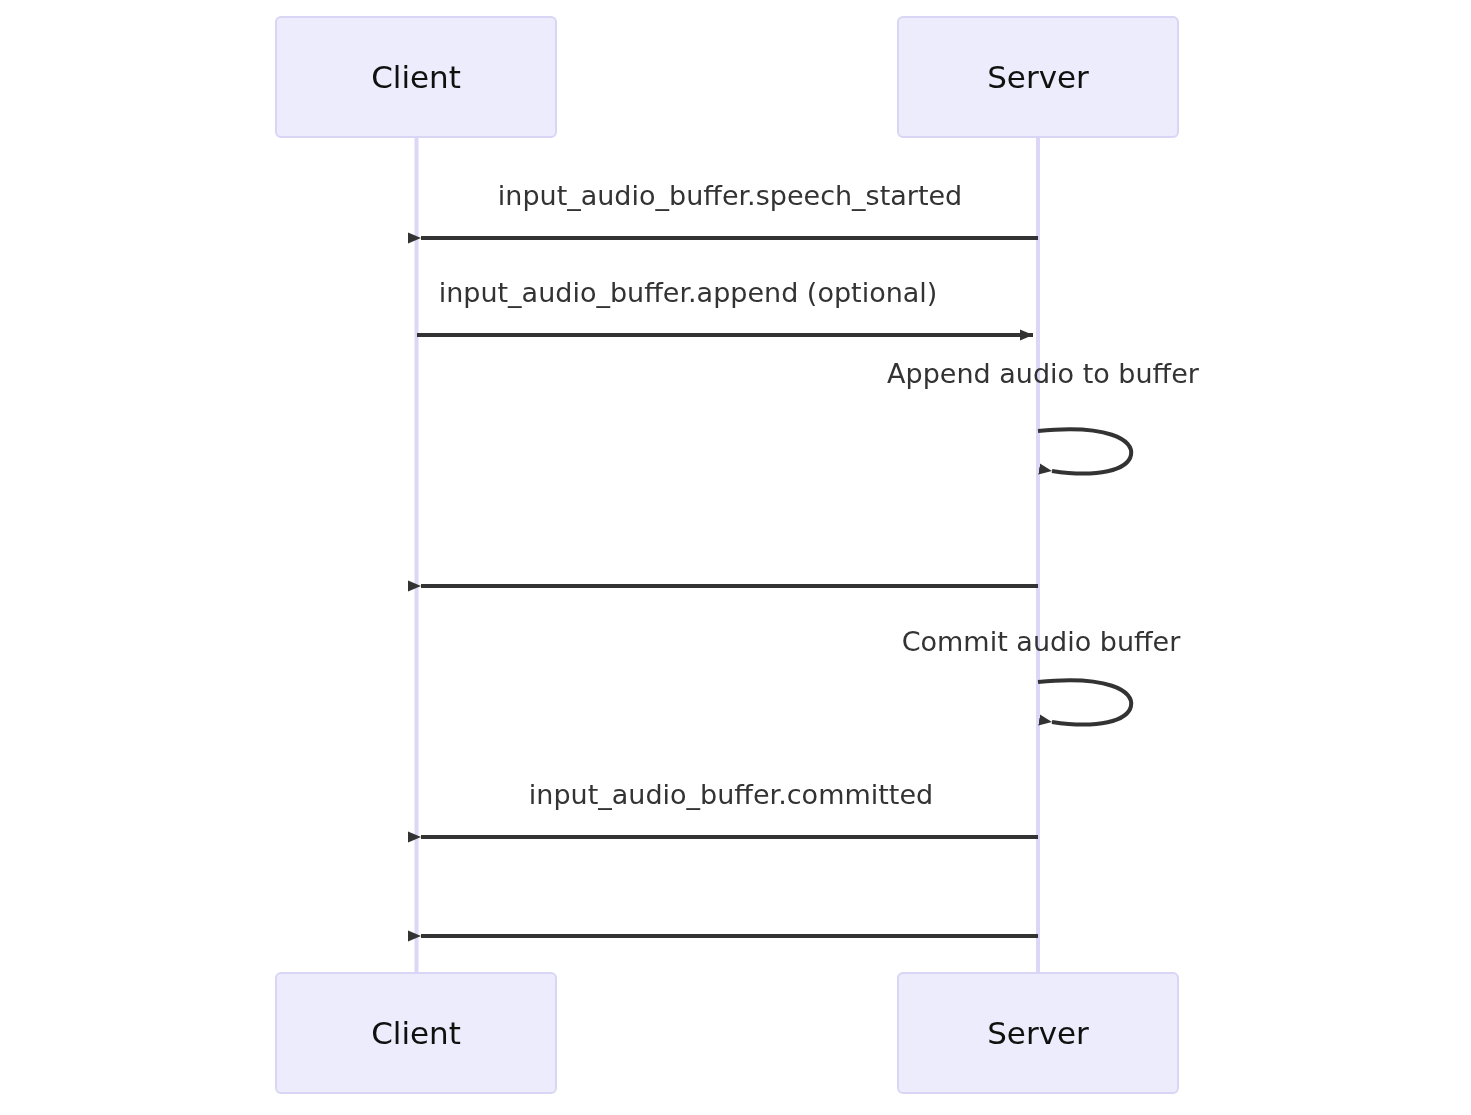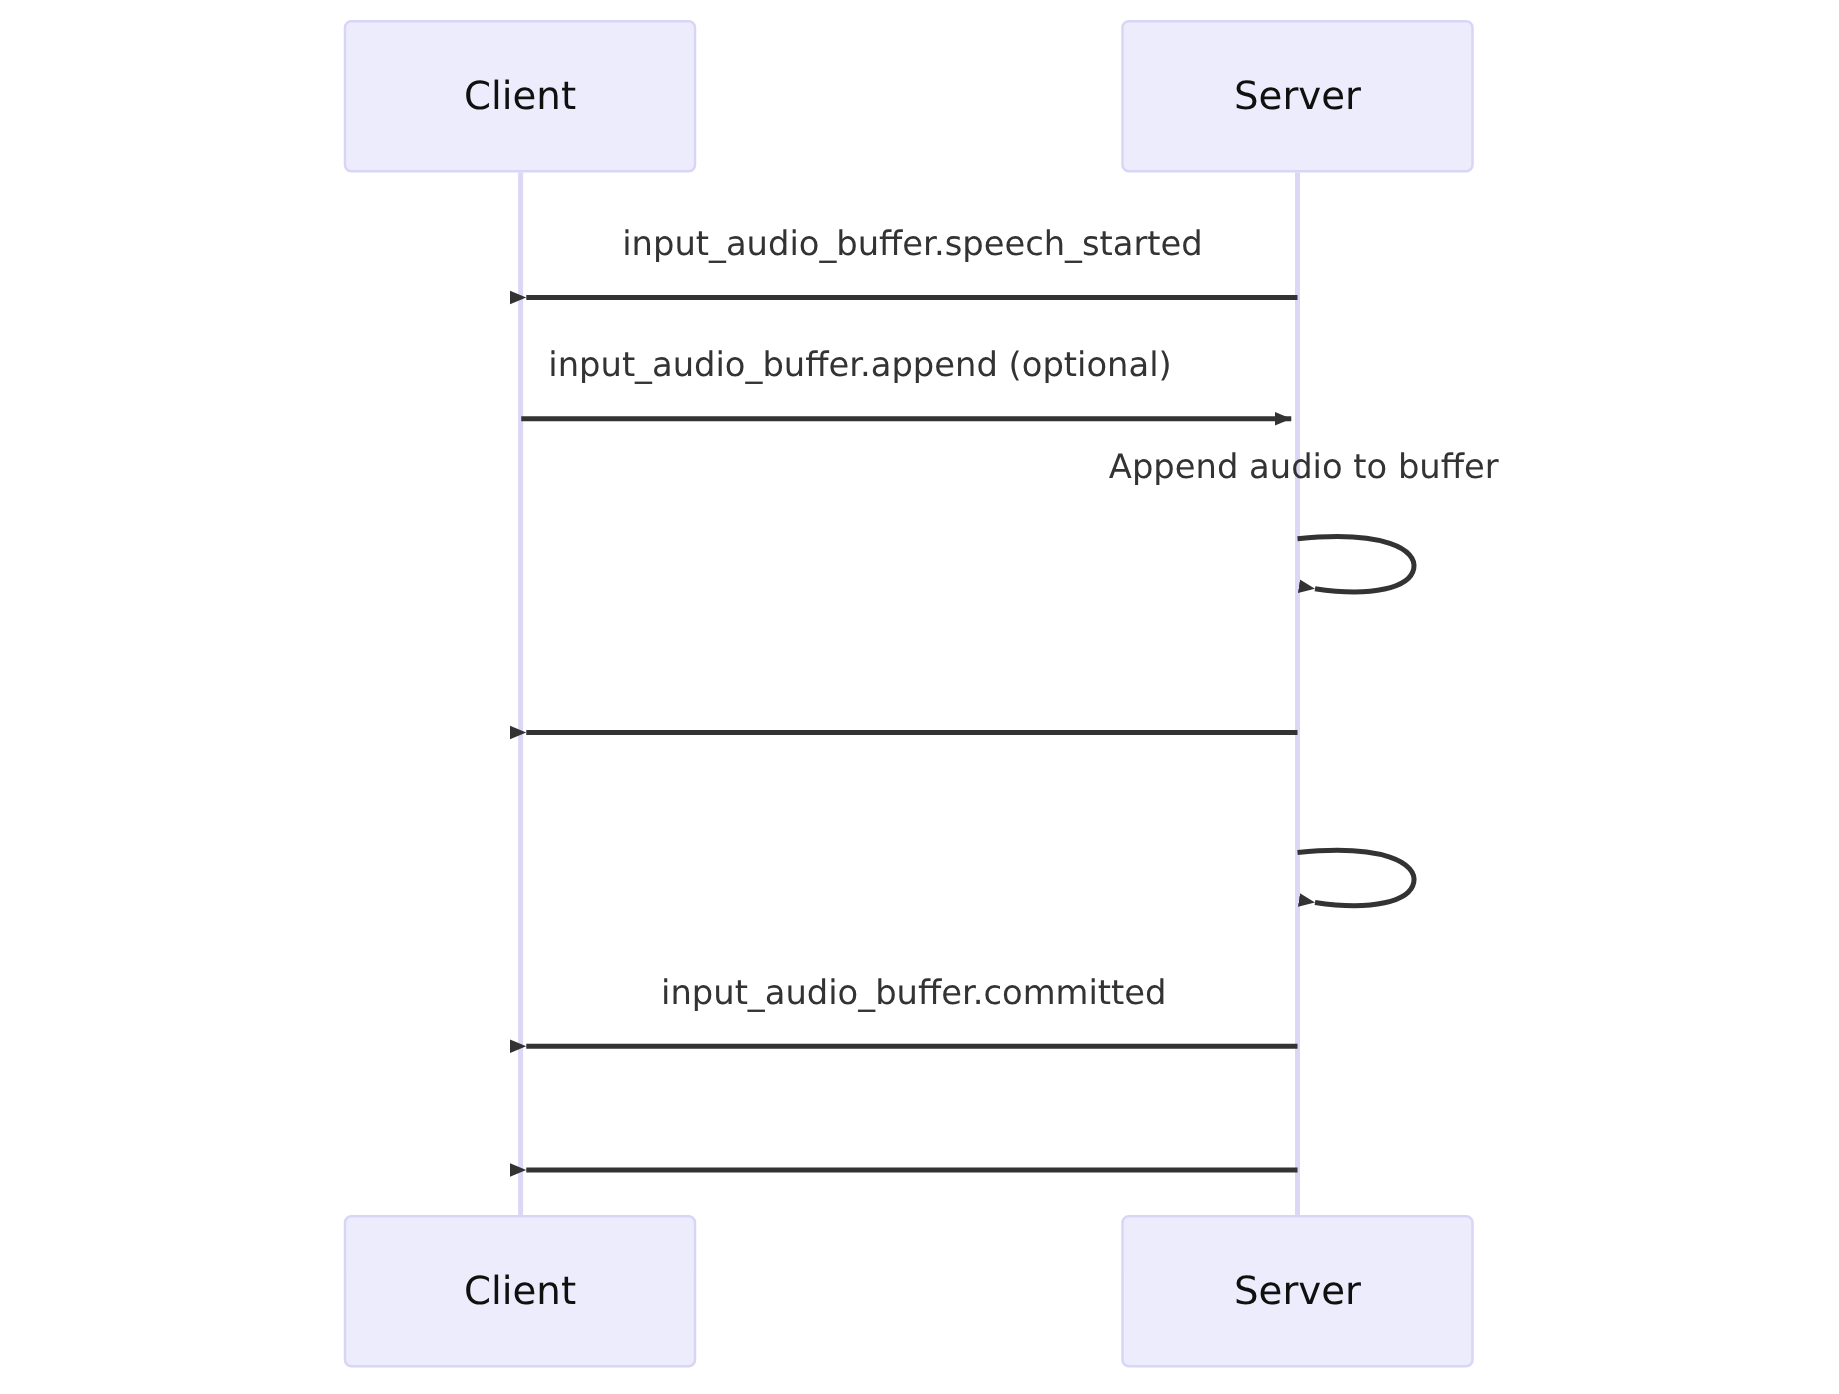--- a/index.html
+++ b/index.html
@@ -100,17 +100,18 @@
     <span class="actor-label">Server</span>
   </div>
 
   <div class="msg-label" style="left:730px; top:180px;text-align:right;">input_audio_buffer.speech_started</div>
 
   <div class="msg-label" style="left:688px; top:277px;">input_audio_buffer.append (optional)</div>
 
   <div class="msg-label" style="left:1043px; top:358px;">Append audio to buffer</div>
 
 
+  <div class="msg-label" style="left:1041px; top:626px;">Commit audio buffer</div>
 
   <div class="msg-label" style="left:731px; top:779px;">input_audio_buffer.committed</div>
 
 
 </div>
 
 </body></html>

